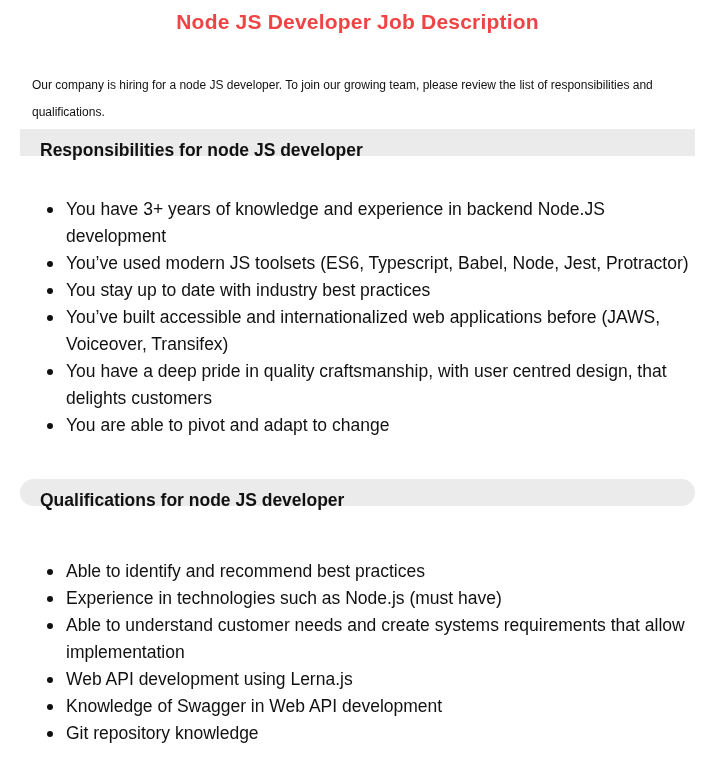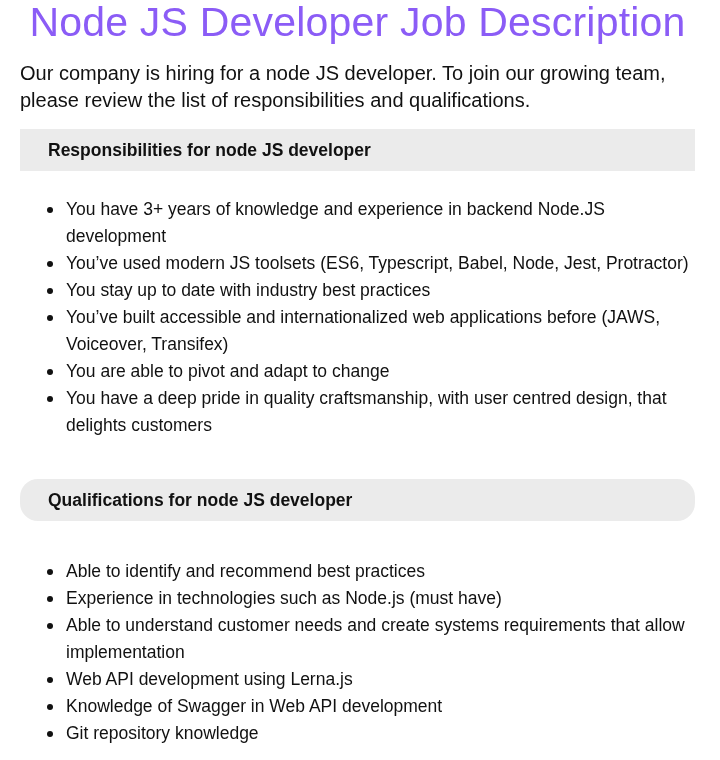--- a/index.html
+++ b/index.html
@@ -5,33 +5,33 @@
   html, body { margin: 0; padding: 0; background: #ffffff; }
   body {
     width: 720px; height: 760px; overflow: hidden;
     font-family: "Liberation Sans", "DejaVu Sans", sans-serif;
     color: #111111;
   }
   .title {
     margin: 0;
     position: absolute; left: 0; top: 2px; width: 715px;
     text-align: center;
-    font-size: 41px; font-weight: normal; line-height: 40px;
+    font-size: 21px; font-weight: bold; line-height: 40px;
     letter-spacing: 0.2px;
-    color: #8b5cf6;
+    color: #ef4444;
   }
   .intro {
     position: absolute; left: 20px; top: 60px; width: 680px;
-    margin: 0;
-    font-size: 20px; line-height: 27px;
+    margin: 12px;
+    font-size: 12px; line-height: 27px;
   }
   .section-header {
-    position: absolute; left: 20px; width: 675px; height: 42px;
+    position: absolute; left: 20px; width: 675px; height: 27px;
     background: #ebebeb;
-    box-sizing: border-box; padding-left: 28px;
+    box-sizing: border-box; padding-left: 20px;
     font-size: 17.5px; font-weight: bold; line-height: 42px;
     color: #111;
   }
   ul.items {
     position: absolute; left: 20px; width: 680px;
     margin: 6px; padding: 0 0 0 40px; list-style: none;
     font-size: 17.5px; line-height: 27px;
     box-sizing: border-box;
   }
   ul.items li { position: relative; }
@@ -47,22 +47,22 @@
 
 <p class="intro">Our company is hiring for a node JS developer. To join our growing team, please review the list of responsibilities and qualifications.</p>
 
 <div class="section-header" style="top:129px;">Responsibilities for node JS developer</div>
 
 <ul class="items" style="top:190px;">
   <li><span class="bullet"></span><span>You have 3+ years of knowledge and experience in backend Node.JS development</span></li>
   <li><span class="bullet"></span><span>You’ve used modern JS toolsets (ES6, Typescript, Babel, Node, Jest, Protractor)</span></li>
   <li><span class="bullet"></span><span>You stay up to date with industry best practices</span></li>
   <li><span class="bullet"></span><span>You’ve built accessible and internationalized web applications before (JAWS, Voiceover, Transifex)</span></li>
+  <li><span class="bullet"></span><span>You have a deep pride in quality craftsmanship, with user centred design, that delights customers</span></li>
   <li><span class="bullet"></span><span>You are able to pivot and adapt to change</span></li>
-  <li><span class="bullet"></span><span>You have a deep pride in quality craftsmanship, with user centred design, that delights customers</span></li>
 </ul>
 
 <div class="section-header" style="top:479px;border-radius:18px;">Qualifications for node JS developer</div>
 
 <ul class="items" style="top:552px;">
   <li><span class="bullet"></span><span>Able to identify and recommend best practices</span></li>
   <li><span class="bullet"></span><span>Experience in technologies such as Node.js (must have)</span></li>
   <li><span class="bullet"></span><span>Able to understand customer needs and create systems requirements that allow implementation</span></li>
   <li><span class="bullet"></span><span>Web API development using Lerna.js</span></li>
   <li><span class="bullet"></span><span>Knowledge of Swagger in Web API development</span></li>

